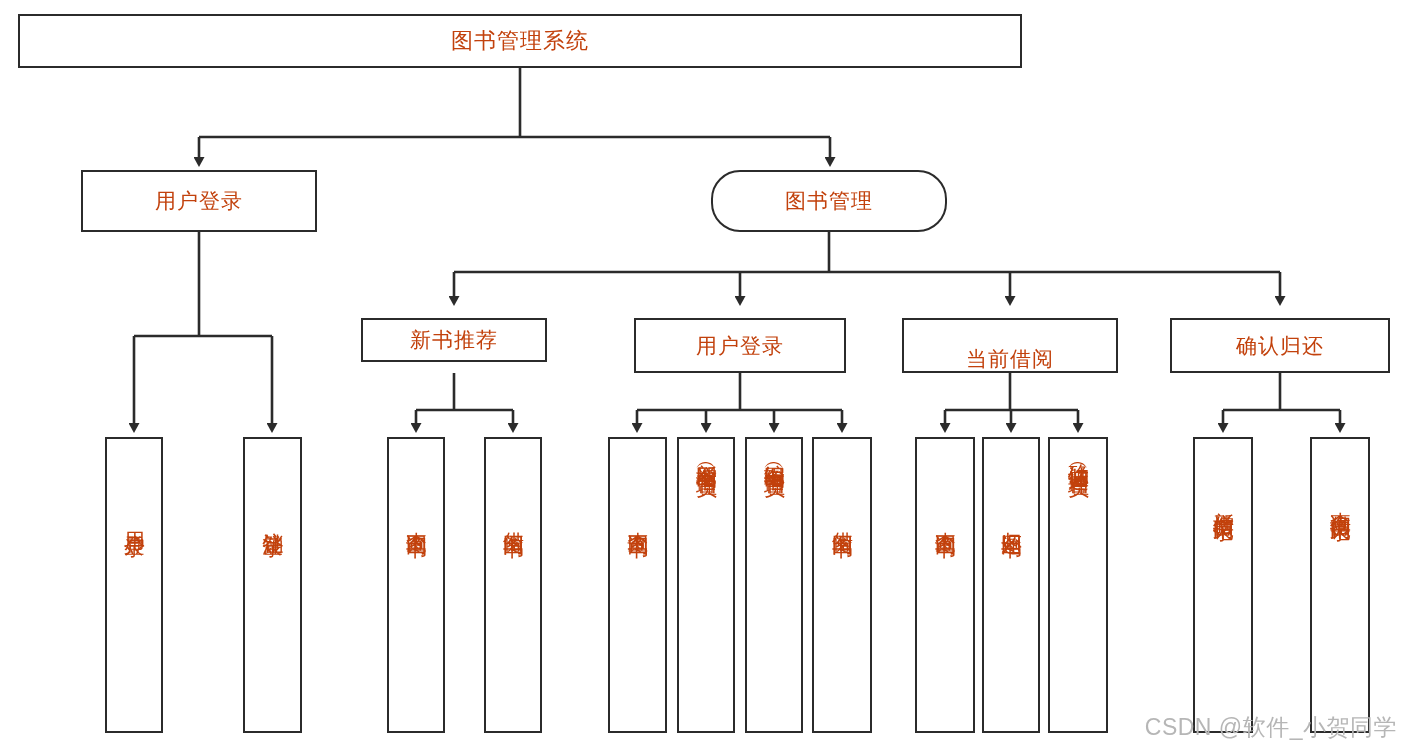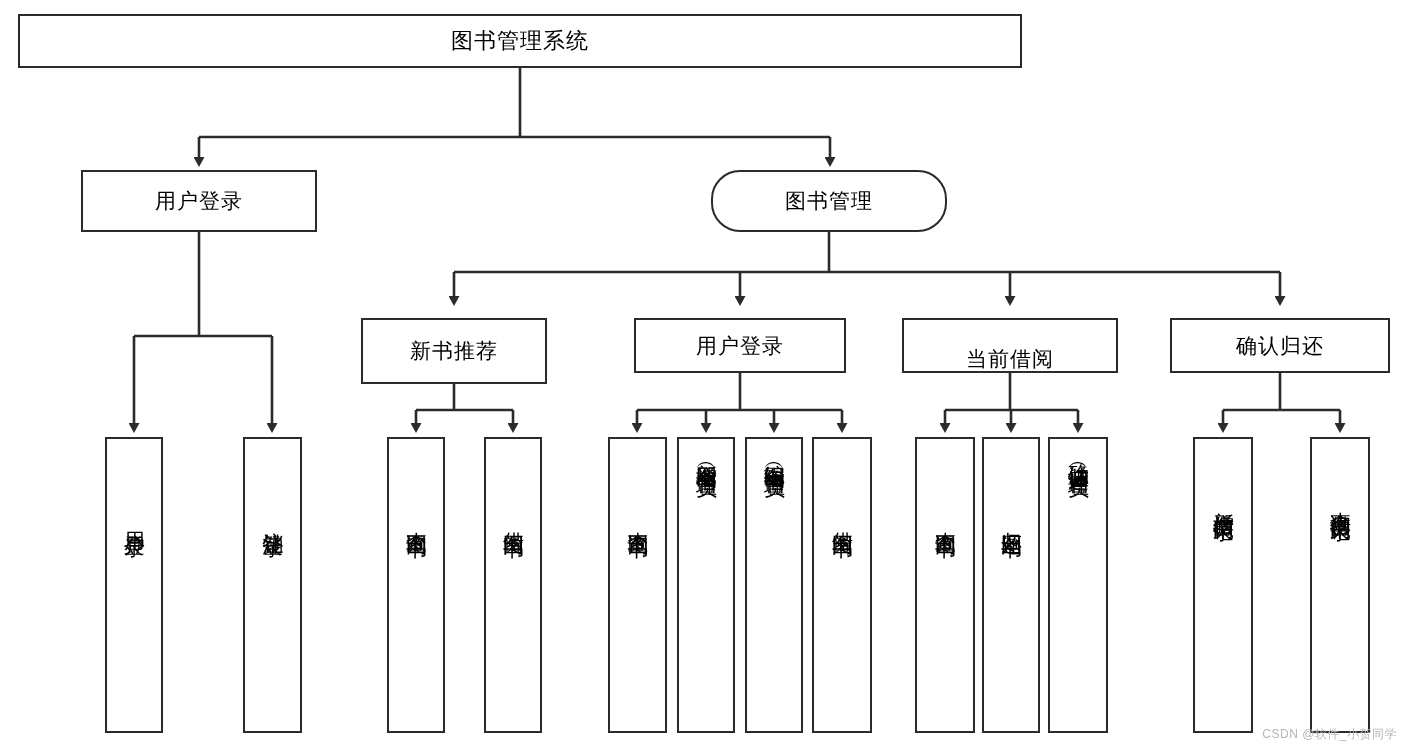--- a/index.html
+++ b/index.html
@@ -25,21 +25,21 @@
     height: 747px;
   }
   .node {
     position: absolute;
     box-sizing: border-box;
     border: 2.5px solid #2b2b2b;
     background: #ffffff;
     display: flex;
     align-items: center;
     justify-content: center;
-    color: #000000;
+    color: #c2410c;
   }
   .node.horiz {
     font-size: 21px;
     letter-spacing: 1px;
     line-height: 1.2;
   }
   .node.root {
     font-size: 22px;
   }
   .node.vert {
@@ -56,21 +56,21 @@
     white-space: nowrap;
     text-align: center;
   }
   .vert.pad-mid .vtext { margin-top: 70px; }
   .vert.pad-small .vtext { margin-top: 50px; }
   .vert.pad-none .vtext { margin-top: 2px; }
   .watermark {
     position: absolute;
     right: 8px;
     bottom: 4px;
-    font-size: 12px;
+    font-size: 23px;
     color: #b6b6b6;
     letter-spacing: 0.5px;
     white-space: nowrap;
     pointer-events: none;
   }
 </style>
 </head>
 <body>
 
 <div id="canvas">
@@ -130,21 +130,21 @@
   </div>
 
   <div class="node horiz" style="left:81px; top:170px; width:236px; height:62px;">
     <span>用户登录</span>
   </div>
 
   <div class="node horiz" style="left:711px; top:170px; width:236px; height:62px;border-radius:29px;">
     <span>图书管理</span>
   </div>
 
-  <div class="node horiz" style="left:361px; top:318px; width:186px; height:66px;">
+  <div class="node horiz" style="left:361px; top:318px; width:186px; height:44px;">
     <span>新书推荐</span>
   </div>
 
   <div class="node horiz" style="left:634px; top:318px; width:212px; height:55px;">
     <span>用户登录</span>
   </div>
 
   <div class="node horiz" style="left:902px; top:318px; width:216px; height:55px;align-items:flex-end;">
     <span>当前借阅</span>
   </div>

